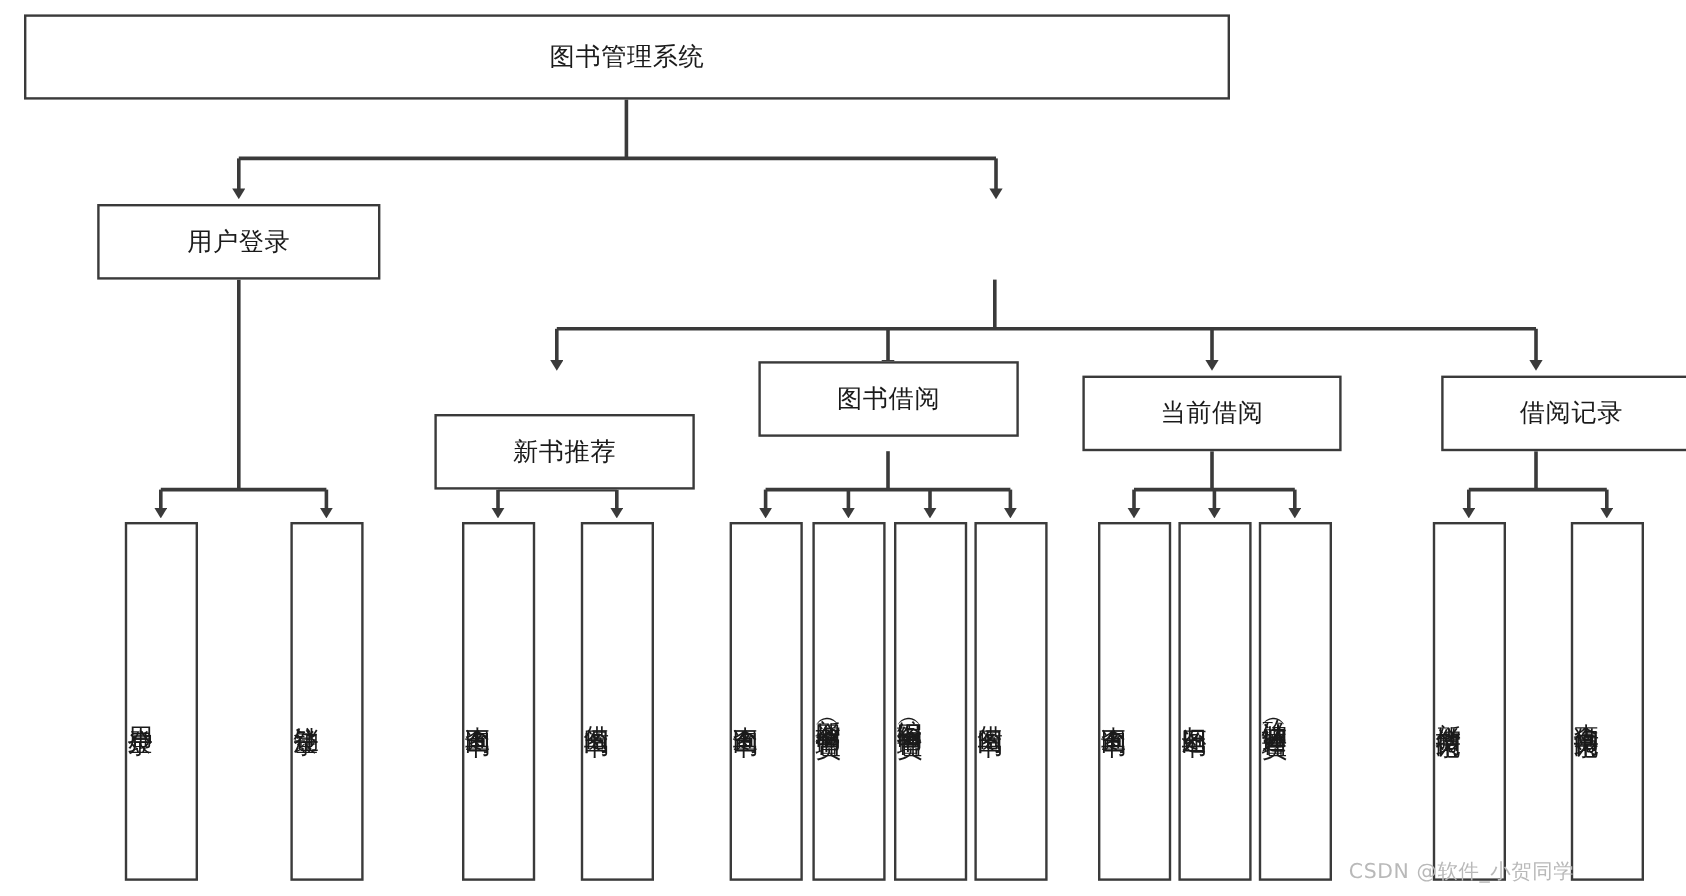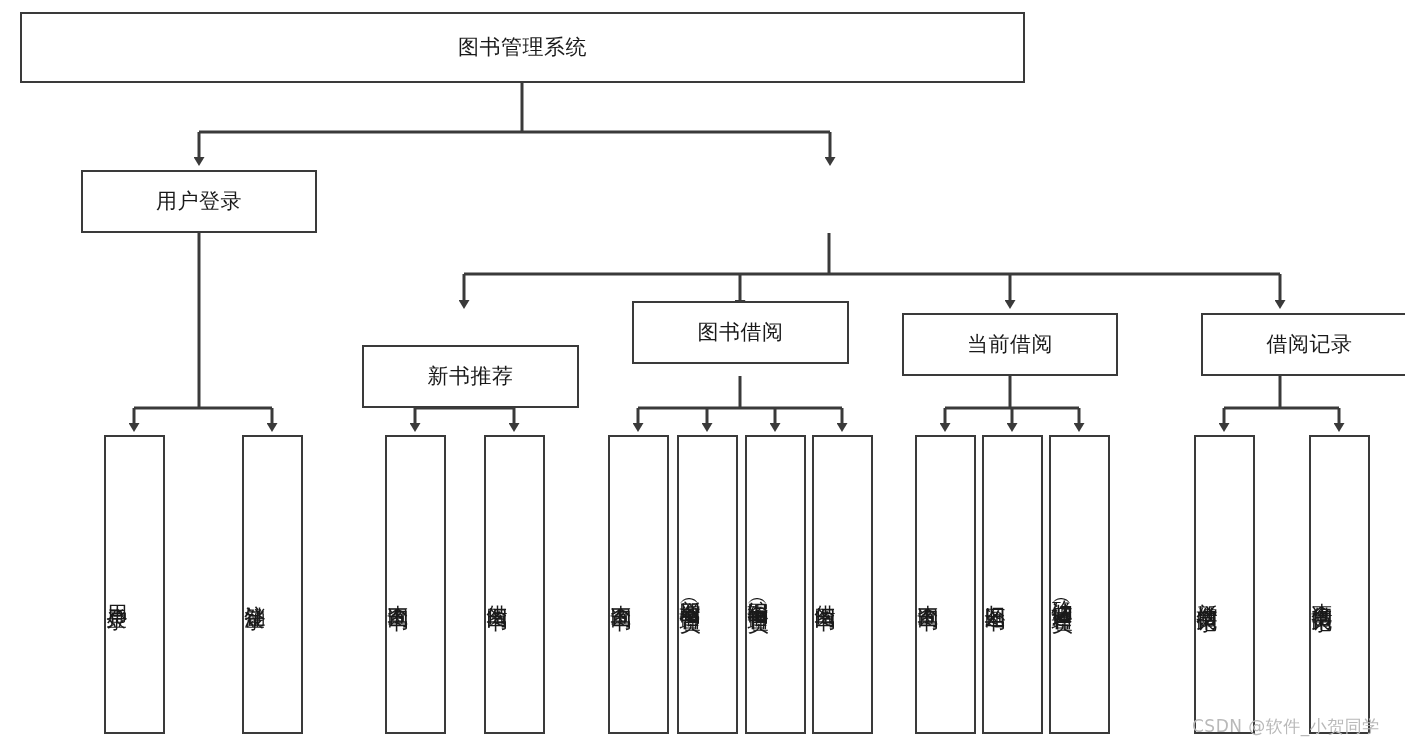--- a/index.html
+++ b/index.html
@@ -171,15 +171,15 @@
   <div class="node vertical" style="left:1049px; top:435px; width:61px; height:299px;">
     <span class="label">确认归还（管理员）</span>
   </div>
   <div class="node vertical" style="left:1194px; top:435px; width:61px; height:299px;">
     <span class="label">新增借阅记录</span>
   </div>
   <div class="node vertical" style="left:1309px; top:435px; width:61px; height:299px;">
     <span class="label">查询借阅记录</span>
   </div>
 
-  <div class="watermark" style="left:1192px; top:715px;">CSDN @软件_小贺同学</div>
+  <div class="watermark" style="left:1124px; top:715px;">CSDN @软件_小贺同学</div>
 
 </div>
 
 </body></html>

